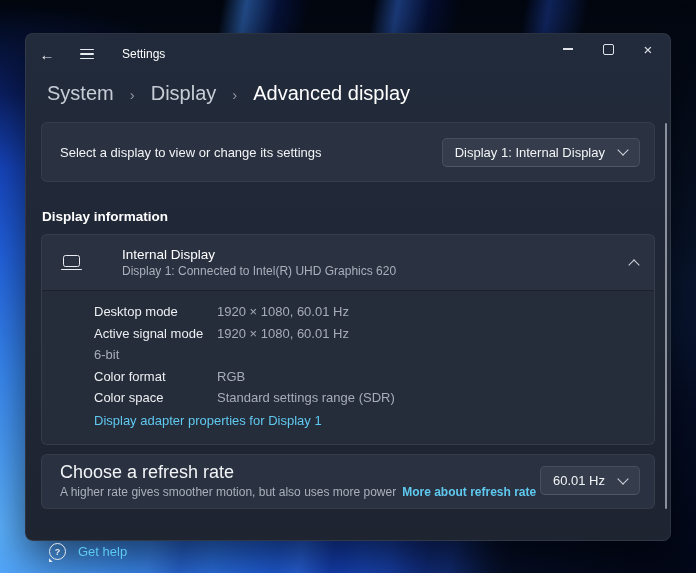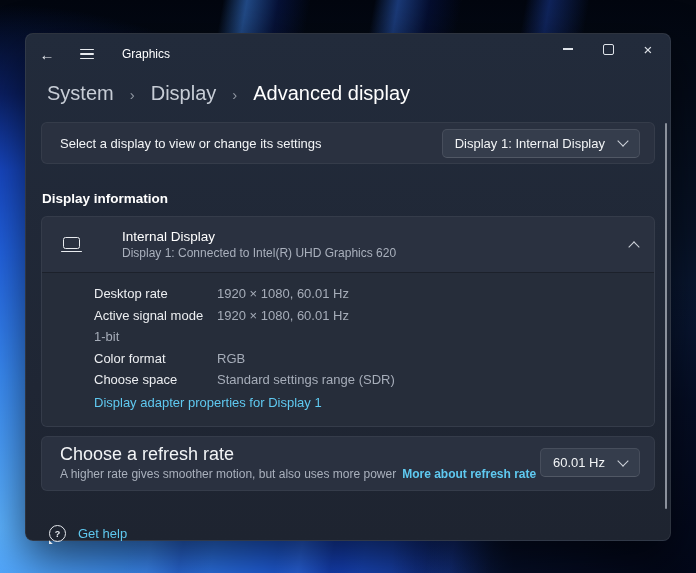--- a/index.html
+++ b/index.html
@@ -36,21 +36,21 @@
   .max-glyph{display:block;width:9px;height:9px;border:1.4px solid #dfe3e9;border-radius:2px;}
   .close-glyph{font-size:15px;line-height:1;}
   
   .breadcrumb{margin:16px 0 0 21px;font-size:20px;display:flex;align-items:center;gap:16px;}
   .crumb{color:#c7cdd6;}
   .crumb-sep{color:#8f96a1;font-size:15px;padding-top:2px;}
   .crumb-current{color:#ffffff;font-weight:400;}
   
   .content{padding:0 15px;margin-top:17px;}
   .card{background:#2a3140;border:1px solid rgba(255,255,255,.055);border-radius:6px;box-sizing:border-box;}
-  .selector-card{height:42px;display:flex;align-items:center;justify-content:space-between;padding:0 14px 0 18px;}
+  .selector-card{height:60px;display:flex;align-items:center;justify-content:space-between;padding:0 14px 0 18px;}
   .selector-label{font-size:13px;color:#f2f4f6;}
   .dropdown{background:#353d4c;border:1px solid rgba(255,255,255,.09);border-bottom-color:rgba(255,255,255,.14);
     border-radius:5px;height:29px;display:flex;align-items:center;gap:14px;padding:0 12px;
     font-size:13px;color:#f2f4f6;box-sizing:border-box;}
   .chev{display:inline-block;width:7px;height:7px;border-right:1.4px solid #cfd4db;border-bottom:1.4px solid #cfd4db;}
   .chev-down{transform:rotate(45deg);margin-top:-4px;}
   .chev-up{transform:rotate(-135deg);margin-top:4px;}
   .section-title{font-size:13.5px;font-weight:700;color:#ffffff;margin:27px 0 10px 1px;}
   
   .expander{overflow:hidden;padding:0;}
@@ -97,21 +97,21 @@
       <div class="icon-btn">
         <span>←</span>
       </div>
       <div class="hamburger icon-btn">
         <span style="display:flex;flex-direction:column;gap:3px;">
             <i></i>
             <i></i>
             <i></i>
           </span>
       </div>
-      <div class="app-title">Graphics</div>
+      <div class="app-title">Settings</div>
     </div>
     <div class="win-controls">
       <div class="win-btn">
           <span class="min-glyph"></span>
         </div>
       <div class="win-btn">
           <span class="max-glyph"></span>
         </div>
       <div class="win-btn">
           <span class="close-glyph">×</span>
@@ -146,36 +146,36 @@
             <span class="base"></span>
           </span>
         <div class="expander-titles">
           <span class="expander-title">Internal Display</span>
           <span class="expander-sub">Display 1: Connected to Intel(R) UHD Graphics 620</span>
         </div>
         <span class="chev chev-up"></span>
       </div>
       <div class="expander-body">
         <div class="info-row">
-          <span class="info-label">Desktop rate</span>
+          <span class="info-label">Desktop mode</span>
           <span class="info-value">1920 × 1080, 60.01 Hz</span>
         </div>
         <div class="info-row">
           <span class="info-label">Active signal mode</span>
           <span class="info-value">1920 × 1080, 60.01 Hz</span>
         </div>
         <div class="info-row">
-          <span class="info-value">1-bit</span>
+          <span class="info-value">6-bit</span>
         </div>
         <div class="info-row">
           <span class="info-label">Color format</span>
           <span class="info-value">RGB</span>
         </div>
         <div class="info-row">
-          <span class="info-label">Choose space</span>
+          <span class="info-label">Color space</span>
           <span class="info-value">Standard settings range (SDR)</span>
         </div>
         <span class="link adapter-link">Display adapter properties for Display 1</span>
       </div>
     </div>
 
     <div class="card refresh-card">
       <div class="refresh-texts">
         <span class="refresh-title">Choose a refresh rate</span>
         <span class="refresh-desc">

